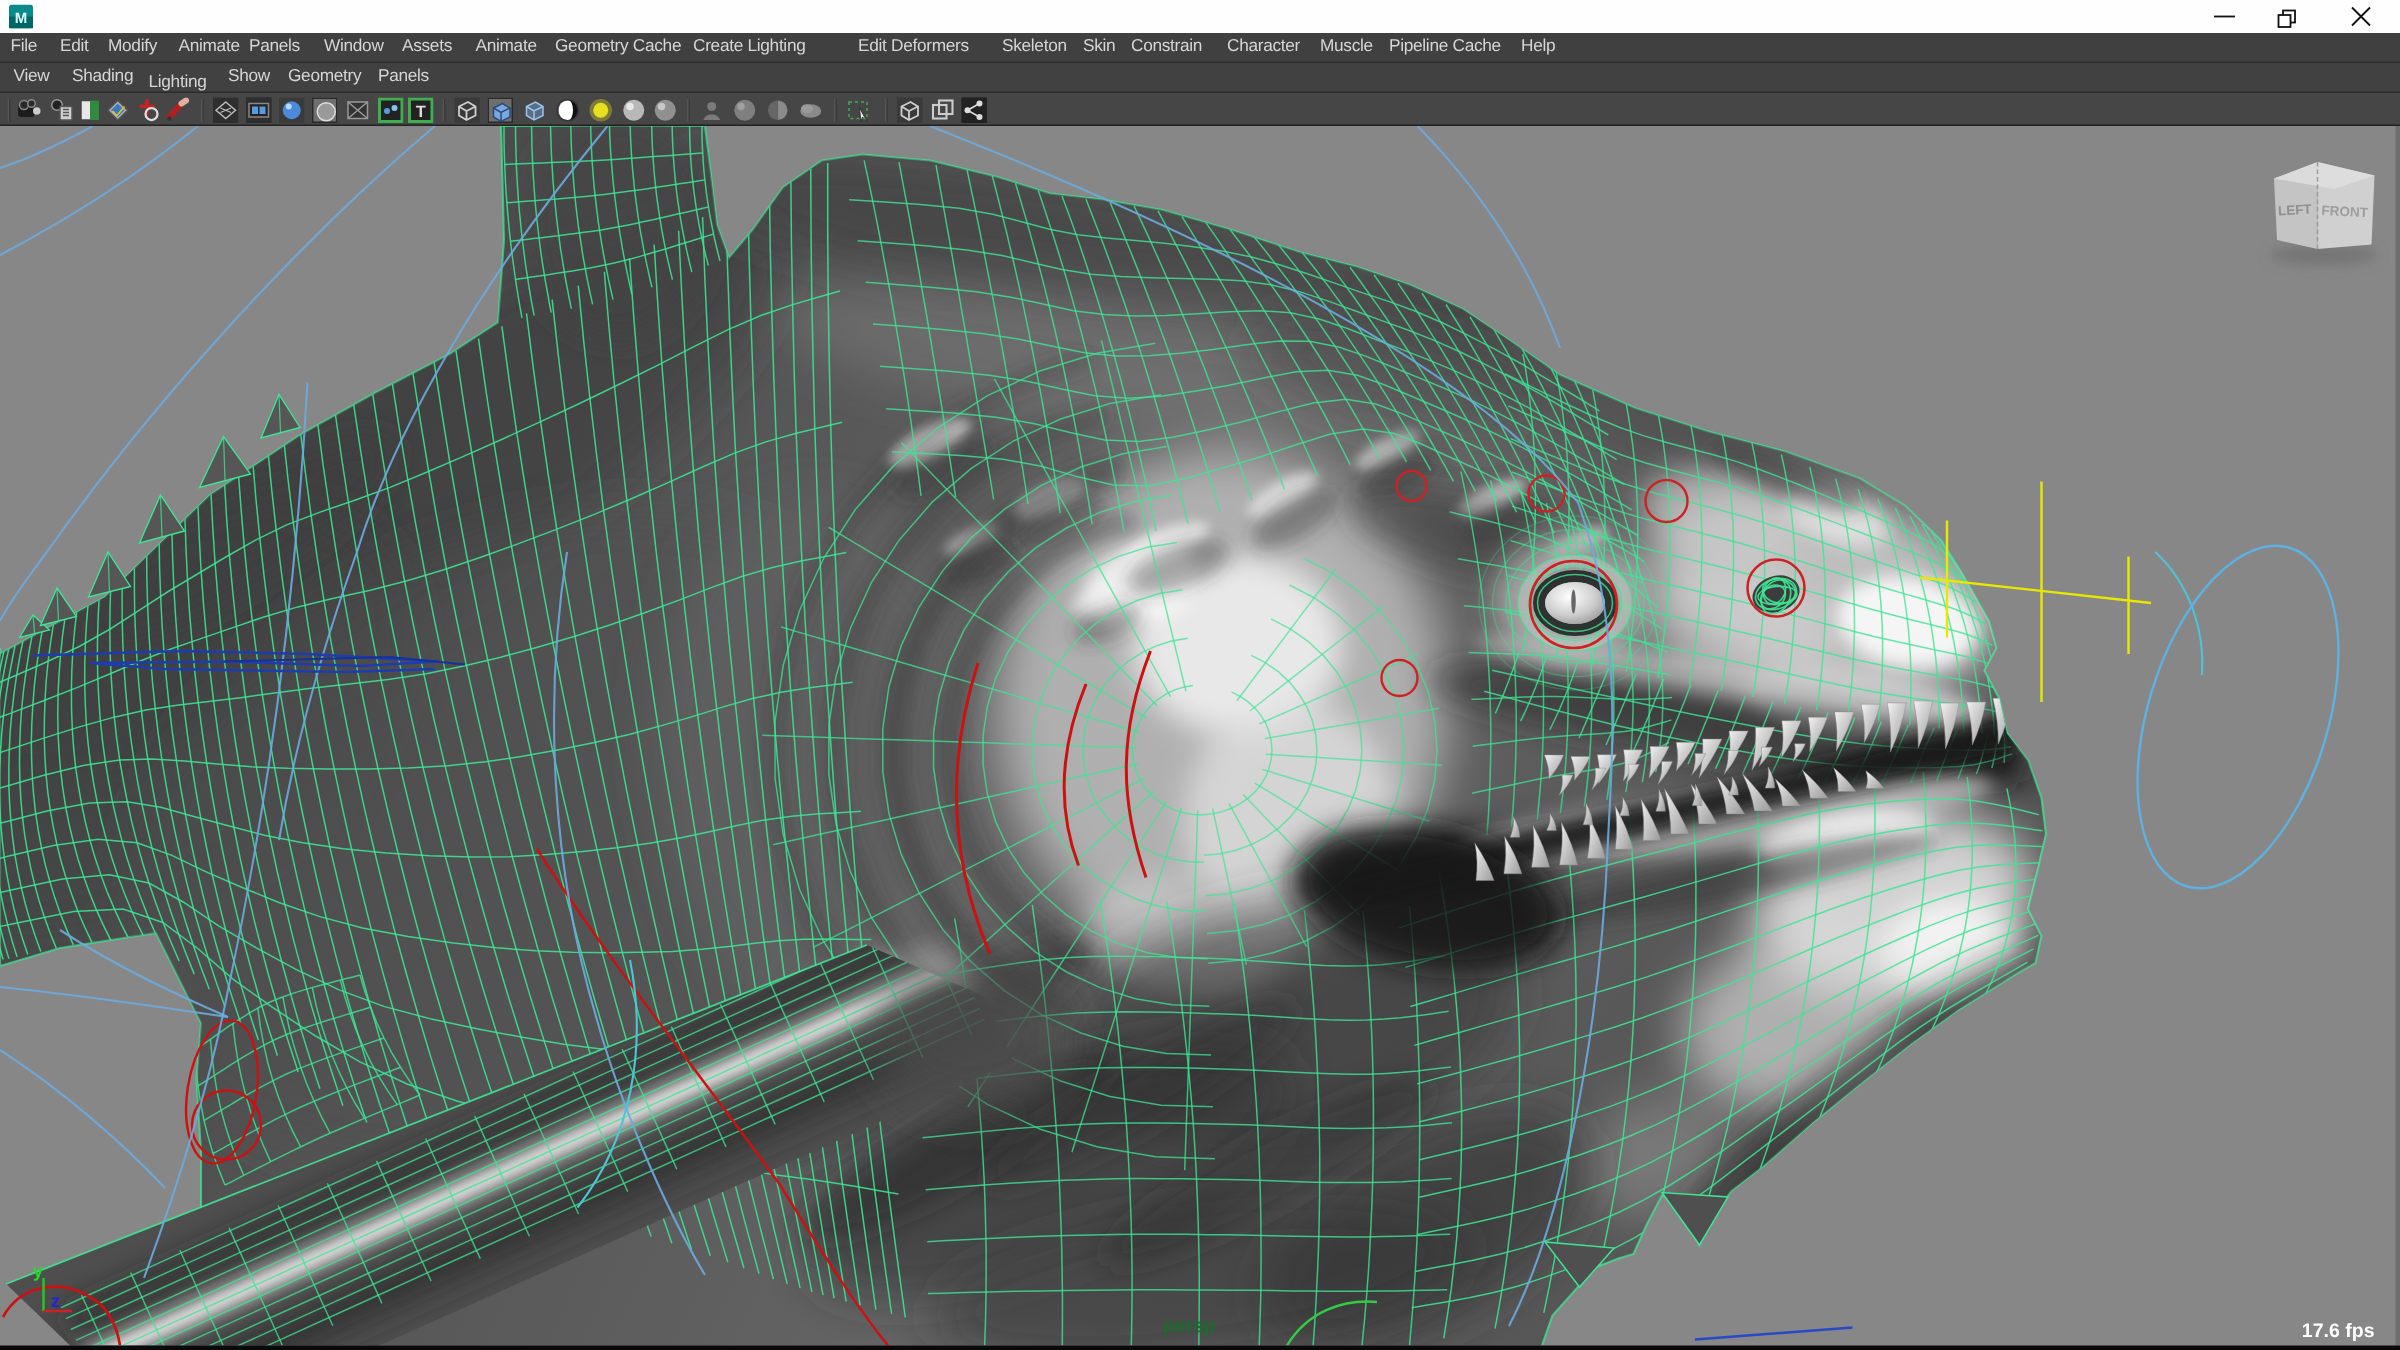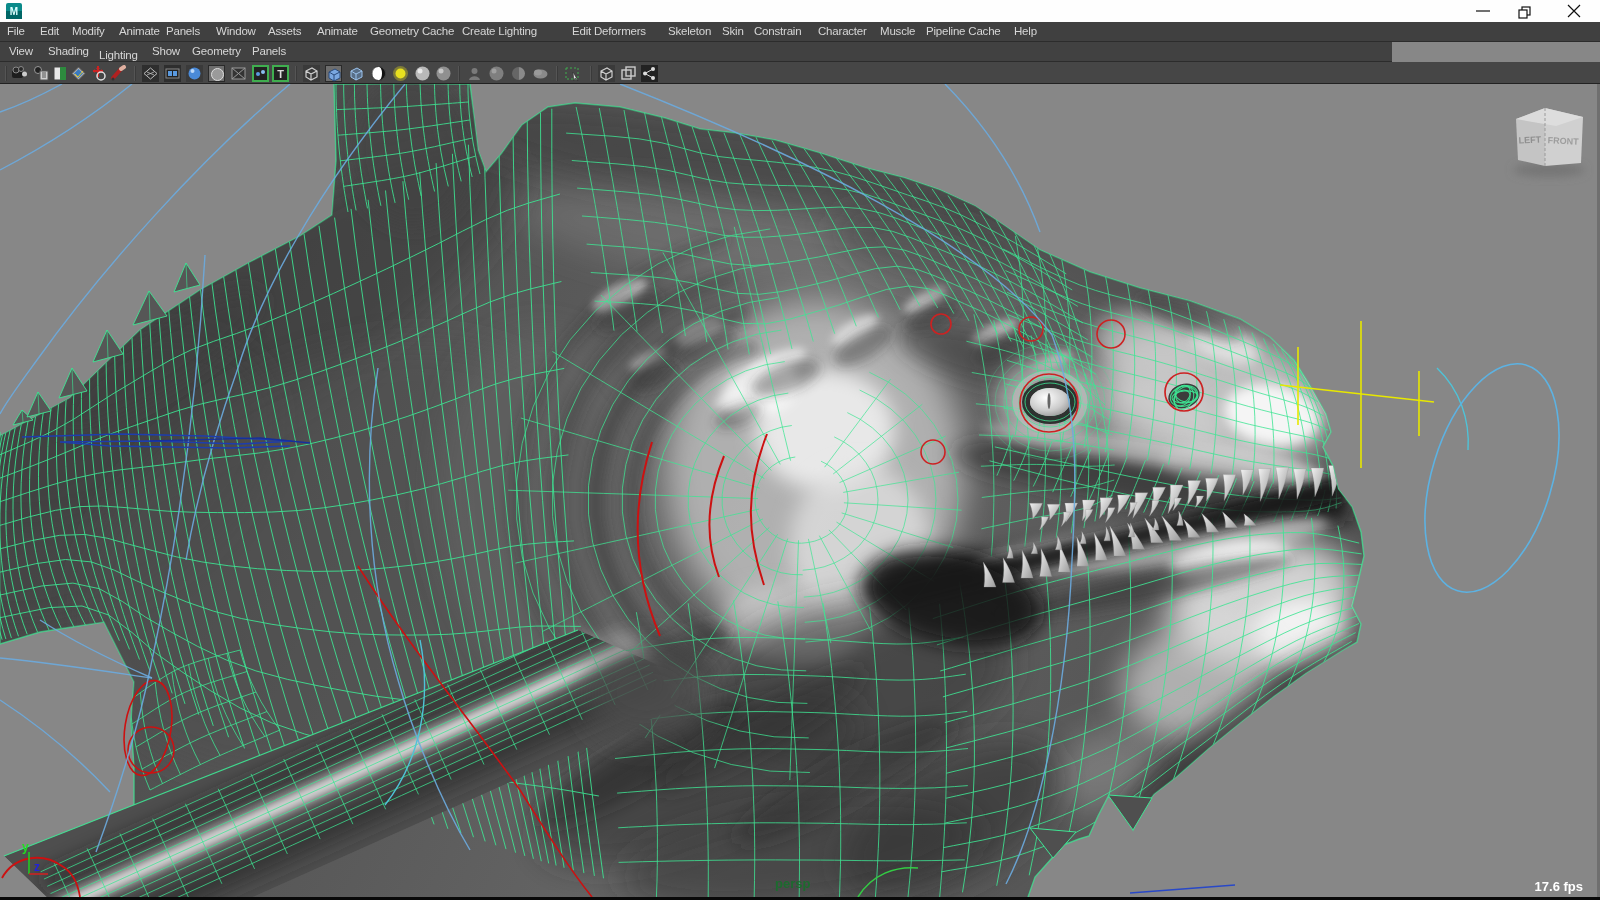--- a/index.html
+++ b/index.html
@@ -1,18 +1,18 @@
 <!DOCTYPE html>
 <html><head><meta charset="utf-8"><style>
 *{margin:0;padding:0;box-sizing:border-box}
 body{width:1600px;height:900px;overflow:hidden;font-family:"Liberation Sans",sans-serif;background:#878787}
 .titlebar{position:absolute;left:0;top:0;width:1600px;height:22px;background:#fefefe;color:#000}
 .title-text{position:absolute;left:28px;top:4px;font-size:12px;white-space:pre}
 .mb{position:absolute;left:0;top:22px;width:1600px;height:20px;background:#404040;color:#d6d6d6;font-size:11.5px;letter-spacing:-0.2px;border-bottom:1px solid #2c2c2c}
-.pb{position:absolute;left:0;top:42px;width:1392px;height:20px;background:#414141;color:#d6d6d6;font-size:11.5px;letter-spacing:-0.2px;border-bottom:1px solid #2c2c2c}
+.pb{position:absolute;left:0;top:42px;width:1600px;height:20px;background:#414141;color:#d6d6d6;font-size:11.5px;letter-spacing:-0.2px;border-bottom:1px solid #2c2c2c}
 .tb{position:absolute;left:0;top:62px;width:1600px;height:22px;background:#464646;border-bottom:1px solid #222}
 .vp{position:absolute;left:0;top:84px;width:1600px;height:813px}
 .bot{position:absolute;left:0;top:897px;width:1600px;height:3px;background:#090909}
 </style></head><body>
 <div class="vp"><svg width="1600" height="813" viewBox="0 84 1600 813">
 <defs>
 <linearGradient id="bodyg" x1="0" y1="150" x2="1250" y2="750" gradientUnits="userSpaceOnUse">
 <stop offset="0" stop-color="#3e3e3e"></stop>
           <stop offset="0.35" stop-color="#555555"></stop>
           <stop offset="0.62" stop-color="#646464"></stop>

